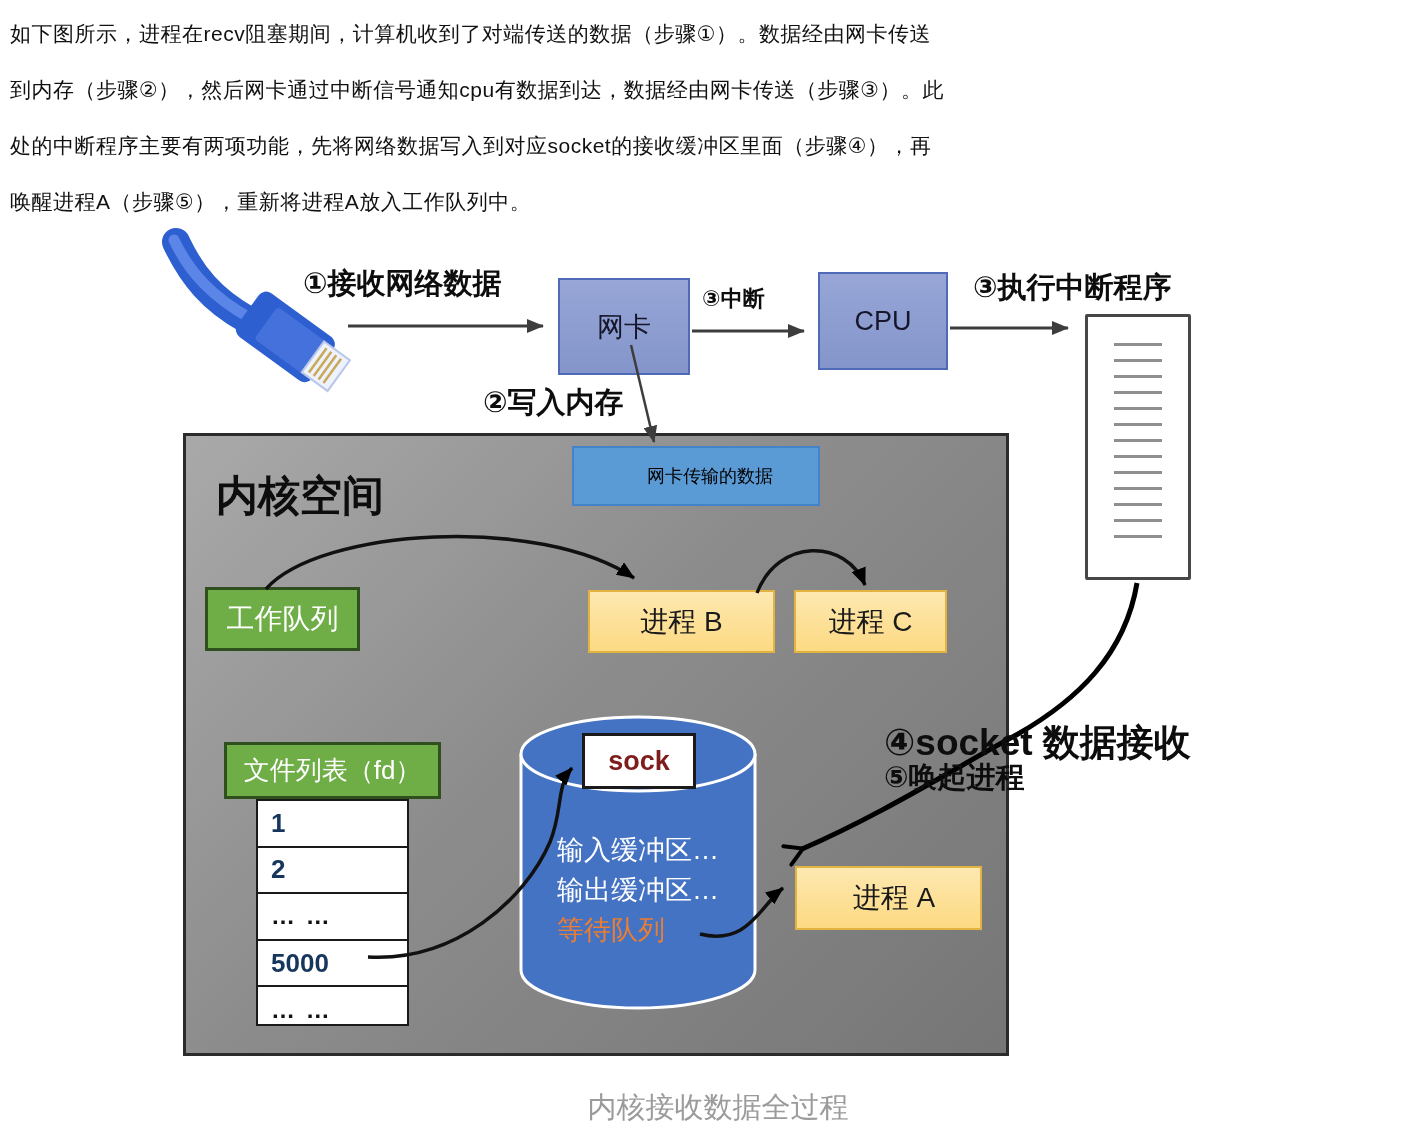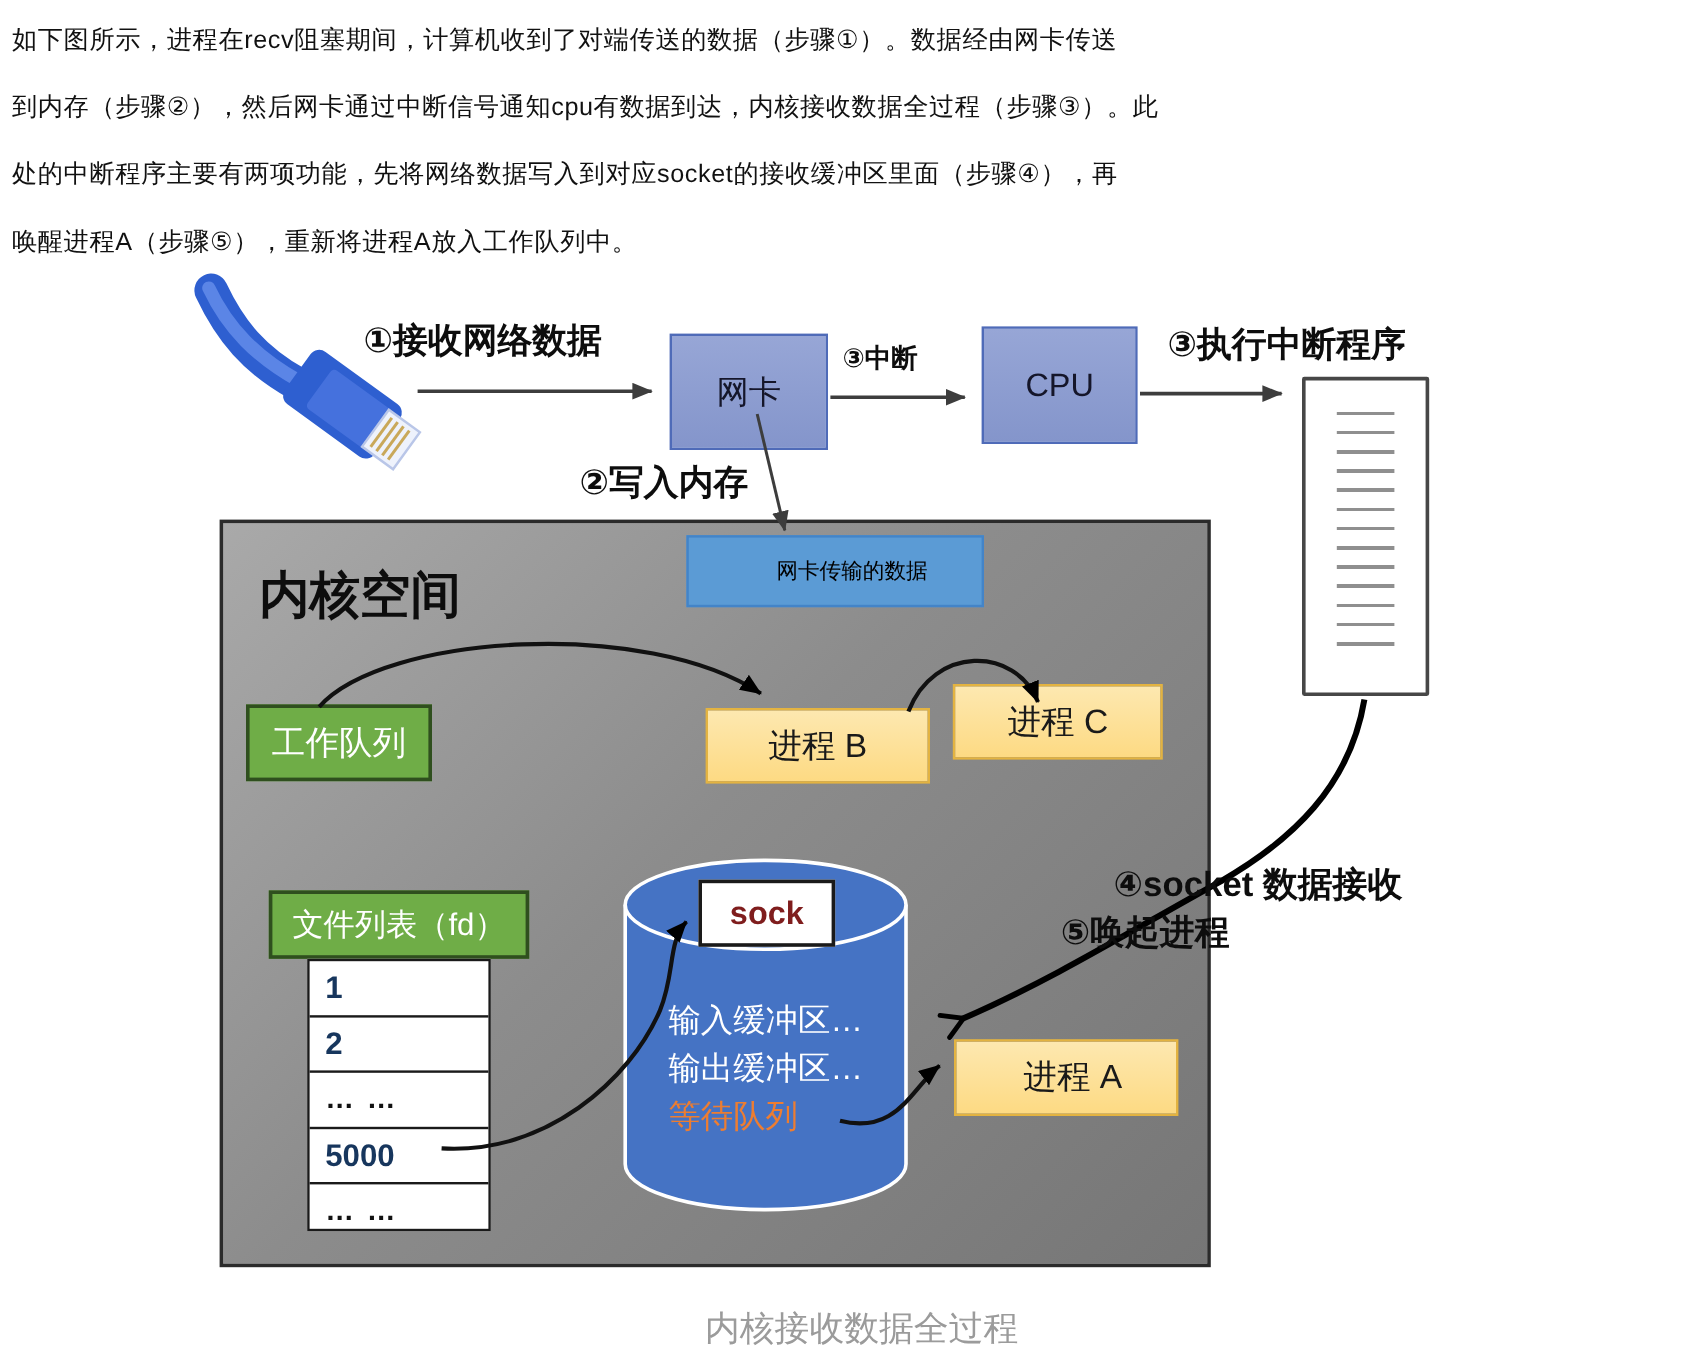--- a/index.html
+++ b/index.html
@@ -37,21 +37,21 @@
   .caption{left:0;top:1088px;width:1420px;text-align:center;color:#9b9b9b;font-size:29px;font-weight:500;padding-left:16px;}
   svg.overlay{left:0;top:0;pointer-events:none;z-index:5;}
   .z2{z-index:2}.z3{z-index:3}.z6{z-index:6;position:absolute;}
   svg{overflow:visible;}
 </style>
 </head>
 <body>
 
 <div class="abs intro">
   <div>如下图所示，进程在recv阻塞期间，计算机收到了对端传送的数据（步骤①）。数据经由网卡传送</div>
-  <div>到内存（步骤②），然后网卡通过中断信号通知cpu有数据到达，内核接收数据全过程（步骤③）。此</div>
+  <div>到内存（步骤②），然后网卡通过中断信号通知cpu有数据到达，数据经由网卡传送（步骤③）。此</div>
   <div>处的中断程序主要有两项功能，先将网络数据写入到对应socket的接收缓冲区里面（步骤④），再</div>
   <div>唤醒进程A（步骤⑤），重新将进程A放入工作队列中。</div>
 </div>
 
 <div class="abs kernel z2" style="left:183px;top:433px;width:826px;height:623px;"></div>
 <div class="z6 label" style="left:216px;top:468px;font-size:42px;">内核空间</div>
 
 <svg class="abs z2" style="left:168px;top:240px;" width="215" height="150" viewBox="0 0 215 150">
   <path d="M8,2 C24,36 44,60 80,80" stroke="#2e5fd0" stroke-width="28" fill="none" stroke-linecap="round"></path>
   <path d="M6,0 C22,34 46,58 82,78" stroke="#5b85e6" stroke-width="11" fill="none" stroke-linecap="round"></path>
@@ -75,34 +75,34 @@
   <span>CPU</span>
 </div>
 <div class="abs codebox z2" style="left:1085px;top:314px;width:106px;height:266px;">
   <div class="codelines"></div>
 </div>
 
 <div class="z6 label" style="left:303px;top:264px;font-size:29px;">①接收网络数据</div>
 <div class="z6 label" style="left:702px;top:284px;font-size:22px;">③中断</div>
 <div class="z6 label" style="left:973px;top:268px;font-size:29px;">③执行中断程序</div>
 <div class="z6 label" style="left:483px;top:383px;font-size:29px;">②写入内存</div>
-<div class="z6 label" style="left:884px;top:718px;font-size:29px;margin-left:44px;">④socket 数据接收</div>
+<div class="z6 label" style="left:884px;top:718px;font-size:37px;">④socket 数据接收</div>
 <div class="z6 label" style="left:884px;top:758px;font-size:29px;">⑤唤起进程</div>
 
 <div class="abs box bluebar z3" style="left:572px;top:446px;width:248px;height:60px;">
   <span>网卡传输的数据</span>
 </div>
 
 <div class="abs box green z3" style="left:205px;top:587px;width:155px;height:64px;">
   <span>工作队列</span>
 </div>
 <div class="abs box yellow z3" style="left:588px;top:590px;width:187px;height:63px;">
   <span>进程 B</span>
 </div>
-<div class="abs box yellow z3" style="left:794px;top:570px;width:175px;height:63px;">
+<div class="abs box yellow z3" style="left:794px;top:590px;width:153px;height:63px;">
   <span>进程 C</span>
 </div>
 
 <div class="abs box green z3" style="left:224px;top:742px;width:217px;height:57px;font-size:26px;">
   <span>文件列表（fd）</span>
 </div>
 <div class="abs fdtable z3" style="left:256px;top:799px;width:153px;height:227px;">
   <div class="fd-row">1</div>
   <div class="fd-row">2</div>
   <div class="fd-row dots">… …</div>

